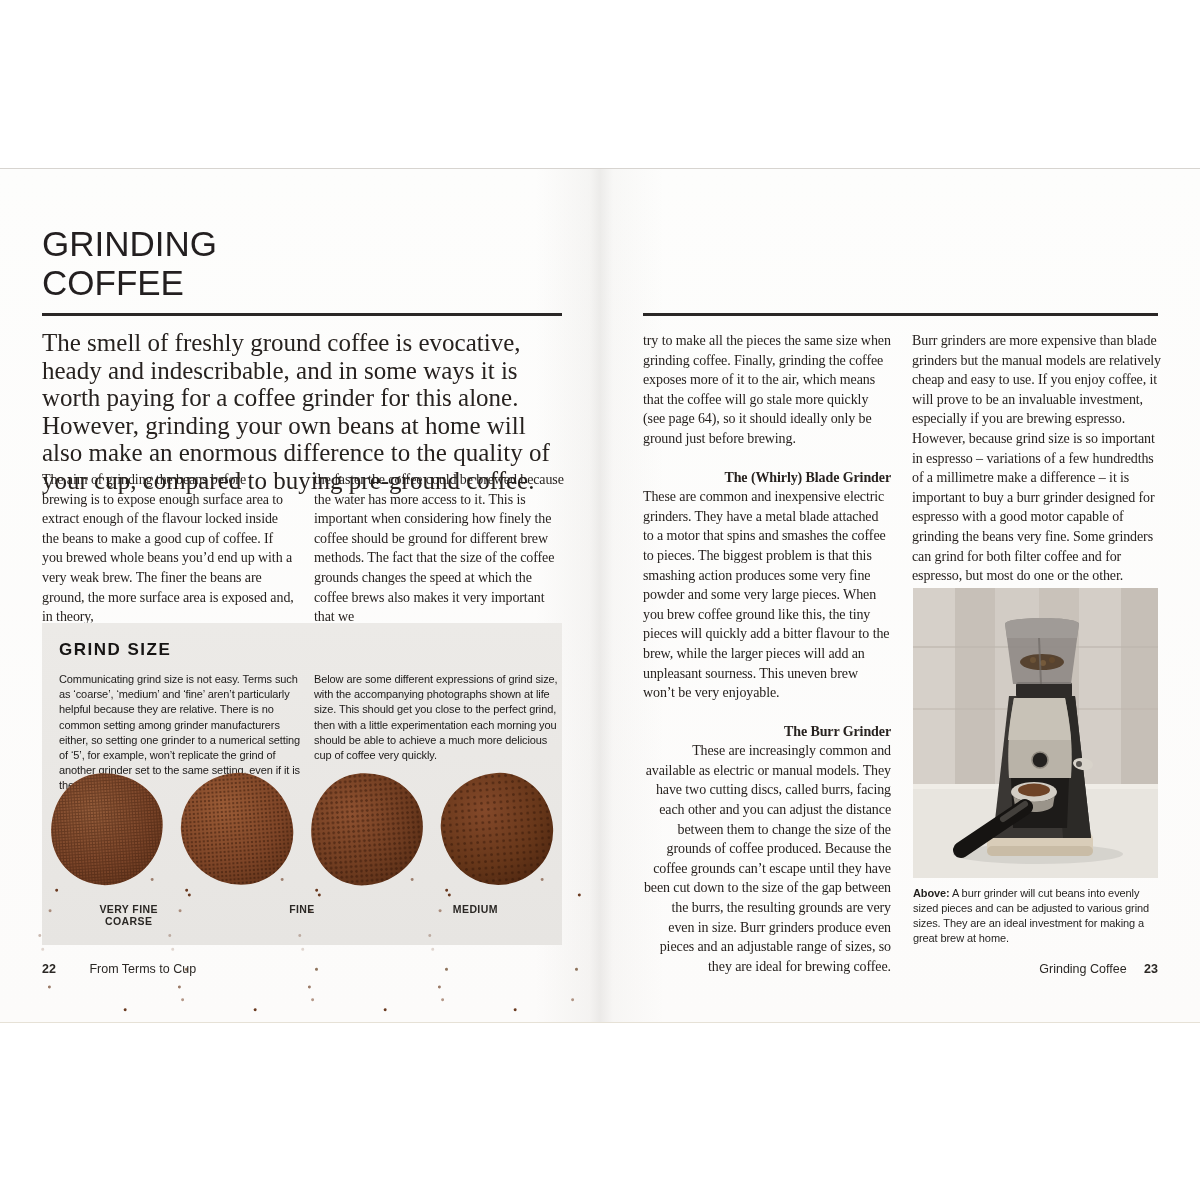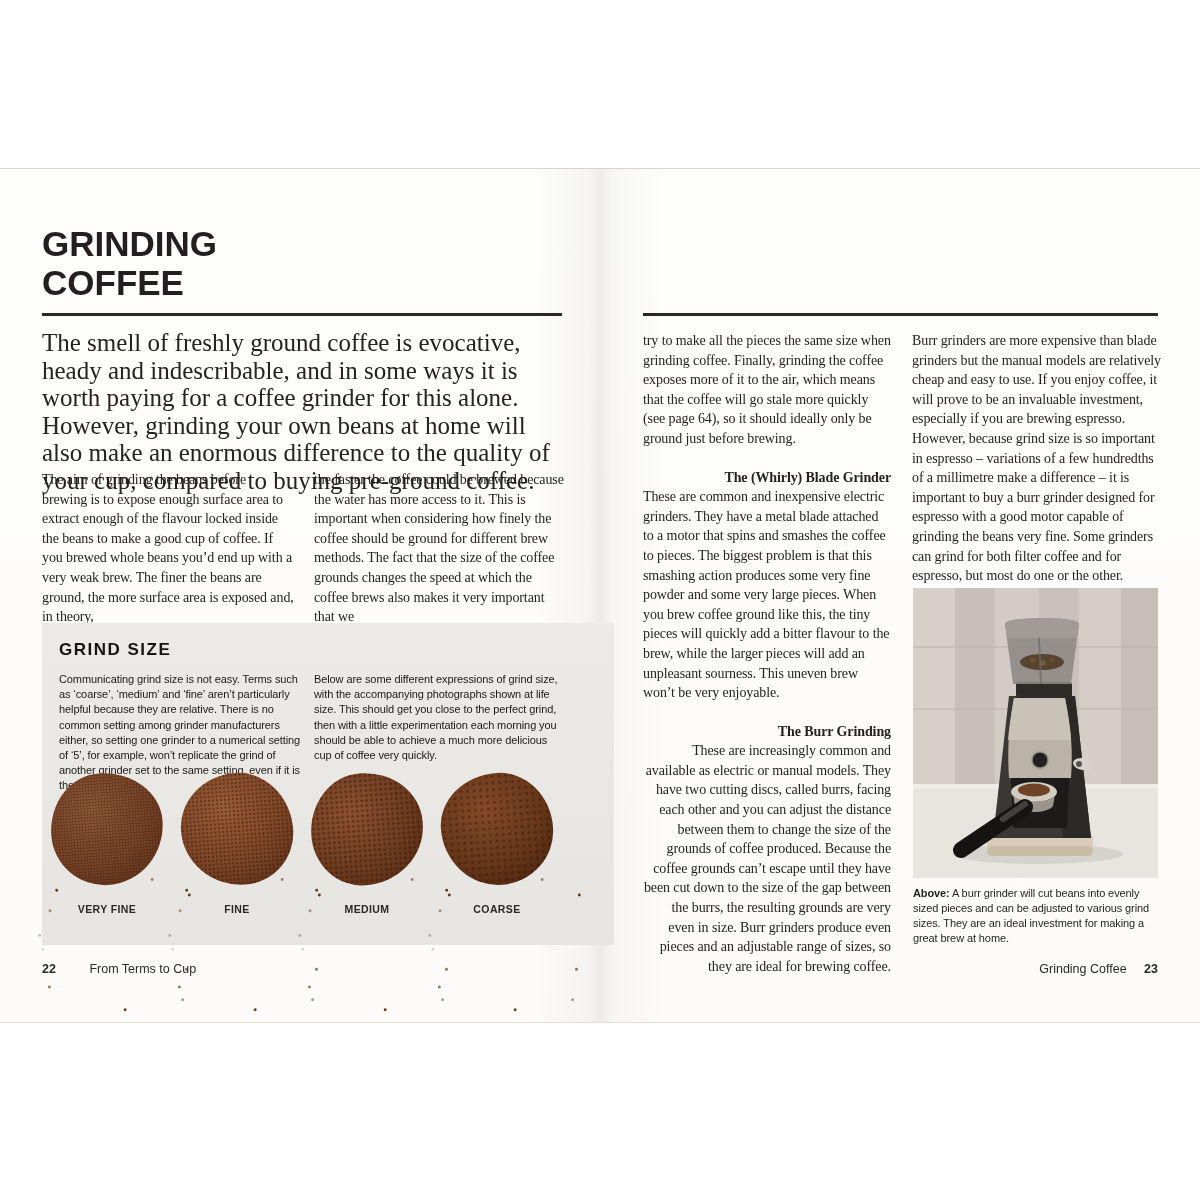--- a/index.html
+++ b/index.html
@@ -10,30 +10,30 @@
   .abs{position:absolute;}
 
   
   .spread-top-line{left:0;top:168px;width:1200px;height:1px;background:#d7d4d0;}
   .spread-bottom-line{left:0;top:1022px;width:1200px;height:1px;background:#e6e1d6;}
   .spread-bg{left:0;top:169px;width:1200px;height:853px;background:linear-gradient(#fdfdfc,#fcfbfa);}
   .gutter{left:535px;top:169px;width:130px;height:853px;
     background:linear-gradient(to right,rgba(120,110,100,0) 0%,rgba(120,110,100,0.06) 42%,rgba(90,82,74,0.10) 50%,rgba(120,110,100,0.04) 60%,rgba(120,110,100,0) 100%);}
 
   
-  .page-title{left:42px;top:224px;font-weight:bold;font-size:35px;line-height:39px;letter-spacing:0;color:#231f20;}
+  .page-title{left:42px;top:224px;font-weight:normal;font-size:35px;line-height:39px;letter-spacing:0;color:#231f20;}
   .rule-left{left:42px;top:313px;width:520px;height:3px;background:#2a2726;}
   .rule-right{left:643px;top:313px;width:515px;height:3px;background:#2a2726;}
   .intro{left:42px;top:329px;width:524px;font-family:"Liberation Serif",serif;font-size:25px;line-height:27.5px;color:#27221f;}
   .bodycol{font-family:"Liberation Serif",serif;font-size:14px;line-height:19.6px;color:#27221f;letter-spacing:-0.1px;}
   .lcol1{left:42px;top:470px;width:252px;}
   .lcol2{left:314px;top:470px;width:252px;}
 
   
-  .grindbox{left:42px;top:623px;width:572px;height:322px;background:linear-gradient(#eceae7,#e7e5e2);}
+  .grindbox{left:42px;top:623px;width:520px;height:322px;background:linear-gradient(#eceae7,#e7e5e2);}
   .grindbox .gtitle{position:absolute;left:17px;top:17px;font-weight:bold;font-size:17px;letter-spacing:1.5px;color:#171514;}
   .gcol{position:absolute;top:49px;width:244px;font-size:11px;line-height:15.2px;color:#1c1a19;letter-spacing:-0.1px;}
   .gcol1{left:17px;}
   .gcol2{left:272px;}
   .piles{position:absolute;left:0;top:138px;width:520px;height:160px;display:grid;grid-template-columns:repeat(4,1fr);}
   .pilecell{position:relative;}
   .blob{position:absolute;left:50%;top:12px;transform:translateX(-50%) rotate(-4deg);width:112px;height:112px;}
   .blob .mass{width:100%;height:100%;border-radius:46% 54% 52% 48% / 52% 46% 54% 48%;position:relative;overflow:hidden;}
   .blob .mass::after{content:"";position:absolute;inset:0;border-radius:inherit;
     background-image:radial-gradient(rgba(45,18,5,0.45) 1px,transparent 1.6px);}
@@ -42,21 +42,21 @@
   .p2 .mass{background:radial-gradient(circle at 40% 30%,#9a5b36,#7e4527 55%,#5f3118 90%);border-radius:52% 48% 46% 54% / 48% 54% 46% 52%;}
   .p2 .mass::after{background-size:4px 4px;}
   .p3 .mass{background:radial-gradient(circle at 36% 34%,#8e5130,#6f3c20 55%,#532a13 90%);border-radius:47% 53% 55% 45% / 53% 47% 52% 48%;}
   .p3 .mass::after{background-size:5px 5px;}
   .p4 .mass{background:radial-gradient(circle at 40% 32%,#84492a,#663619 55%,#4a240f 90%);border-radius:53% 47% 49% 51% / 46% 52% 48% 54%;}
   .p4 .mass::after{background-size:6.5px 6.5px;}
   .speck{position:absolute;width:3px;height:3px;border-radius:50%;background:#6a3a20;
     box-shadow:-18px 58px 0 #74402333,132px 14px 0 #6a3a20,124px 88px 0 #59300faa,-14px 96px 0 #6a3a20aa,
     60px 124px 0 #6a3a20,118px 118px 0 #74402388,-8px 20px 0 #74402388,50px -8px 0 #6a3a2066,
     96px -4px 0 #6a3a2099,-20px 44px 0 #6a3a2055;}
-  .plabel-row{position:absolute;left:0;top:280px;width:520px;display:grid;grid-template-columns:repeat(4,1fr);}
+  .plabel-row{position:absolute;left:0;top:280px;width:520px;display:grid;grid-template-columns:repeat(3,1fr);}
   .plabel{text-align:center;font-weight:bold;font-size:10.5px;letter-spacing:0.4px;color:#2b2825;}
 
   
   .footer-left{left:42px;top:962px;font-size:12.5px;color:#2b2825;}
   .footer-left .pnum{font-weight:bold;margin-right:30px;}
   .footer-right{left:643px;top:962px;width:515px;text-align:right;font-size:12.5px;color:#2b2825;}
   .footer-right .pnum{font-weight:bold;margin-left:14px;}
 
   
   .rcol1{left:643px;top:331px;width:248px;}
@@ -131,21 +131,21 @@
   <span class="pnum">22</span>
   <span>From Terms to Cup</span>
 </div>
 
 <div class="abs rule-right"></div>
 
 <div class="abs bodycol rcol1">
   <p>try to make all the pieces the same size when grinding coffee. Finally, grinding the coffee exposes more of it to the air, which means that the coffee will go stale more quickly (see page 64), so it should ideally only be ground just before brewing.</p>
   <p class="tight subhead">The (Whirly) Blade Grinder</p>
   <p>These are common and inexpensive electric grinders. They have a metal blade attached to a motor that spins and smashes the coffee to pieces. The biggest problem is that this smashing action produces some very fine powder and some very large pieces. When you brew coffee ground like this, the tiny pieces will quickly add a bitter flavour to the brew, while the larger pieces will add an unpleasant sourness. This uneven brew won’t be very enjoyable.</p>
-  <p class="tight subhead">The Burr Grinding</p>
+  <p class="tight subhead">The Burr Grinder</p>
   <p class="tight">These are increasingly common and available as electric or manual models. They have two cutting discs, called burrs, facing each other and you can adjust the distance between them to change the size of the grounds of coffee produced. Because the coffee grounds can’t escape until they have been cut down to the size of the gap between the burrs, the resulting grounds are very even in size. Burr grinders produce even pieces and an adjustable range of sizes, so they are ideal for brewing coffee.</p>
 </div>
 
 <div class="abs bodycol rcol2">Burr grinders are more expensive than blade grinders but the manual models are relatively cheap and easy to use. If you enjoy coffee, it will prove to be an invaluable investment, especially if you are brewing espresso. However, because grind size is so important in espresso – variations of a few hundredths of a millimetre make a difference – it is important to buy a burr grinder designed for espresso with a good motor capable of grinding the beans very fine. Some grinders can grind for both filter coffee and for espresso, but most do one or the other.</div>
 
 <div class="abs photo">
   <svg width="245" height="290" viewBox="0 0 245 290" xmlns="http://www.w3.org/2000/svg">
 
     <rect x="0" y="0" width="245" height="290" fill="#cdc7c0"></rect>
     <rect x="0" y="0" width="42" height="200" fill="#d6d0c9"></rect>

